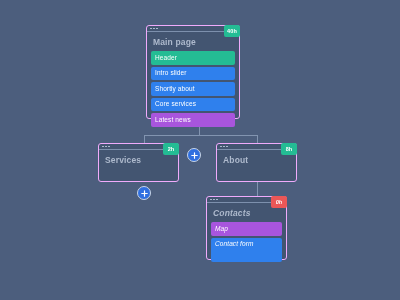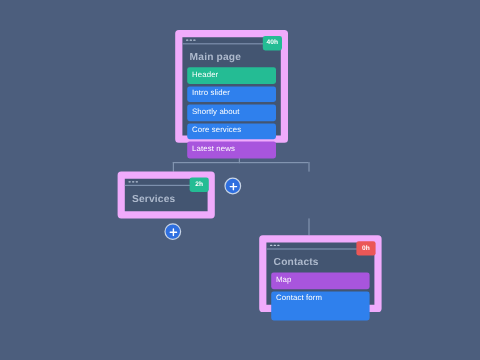--- a/index.html
+++ b/index.html
@@ -25,21 +25,21 @@
     background: #8294b0;
   }
   .conn.v { width: 1px; }
   .conn.h { height: 1px; }
 
   
   .card {
     position: absolute;
     box-sizing: border-box;
     background: #435571;
-    border: 6px solid #f0abfc;
+    border: 1px solid #f0abfc;
     border-radius: 3px;
   }
   .card-titlebar {
     height: 6px;
     box-sizing: border-box;
     border-bottom: 1px solid #7d90ad;
     display: flex;
     align-items: center;
     padding-left: 3px;
     gap: 1.5px;
@@ -139,22 +139,31 @@
   <div class="card" style="left:98px; top:143px; width:81px; height:39px;">
     <div class="card-titlebar">
       <span class="dot"></span>
       <span class="dot"></span>
       <span class="dot"></span>
     </div>
     <div class="card-title">Services</div>
     <div class="badge" style="background:#24bc94;">2h</div>
   </div>
 
+  <div class="card" style="left:216px; top:143px; width:81px; height:39px;">
+    <div class="card-titlebar">
+      <span class="dot"></span>
+      <span class="dot"></span>
+      <span class="dot"></span>
+    </div>
+    <div class="card-title">About</div>
+    <div class="badge" style="background:#24bc94;">8h</div>
+  </div>
 
-  <div class="card" style="left:216px; top:196px; width:102px; height:64px;">
+  <div class="card" style="left:206px; top:196px; width:81px; height:64px;font-style:italic;">
     <div class="card-titlebar">
       <span class="dot"></span>
       <span class="dot"></span>
       <span class="dot"></span>
     </div>
     <div class="card-title">Contacts</div>
     <div class="rows">
       <div class="row" style="background:#a855dd;">Map</div>
       <div class="row tall" style="background:#2f80ed;">Contact form</div>
     </div>

